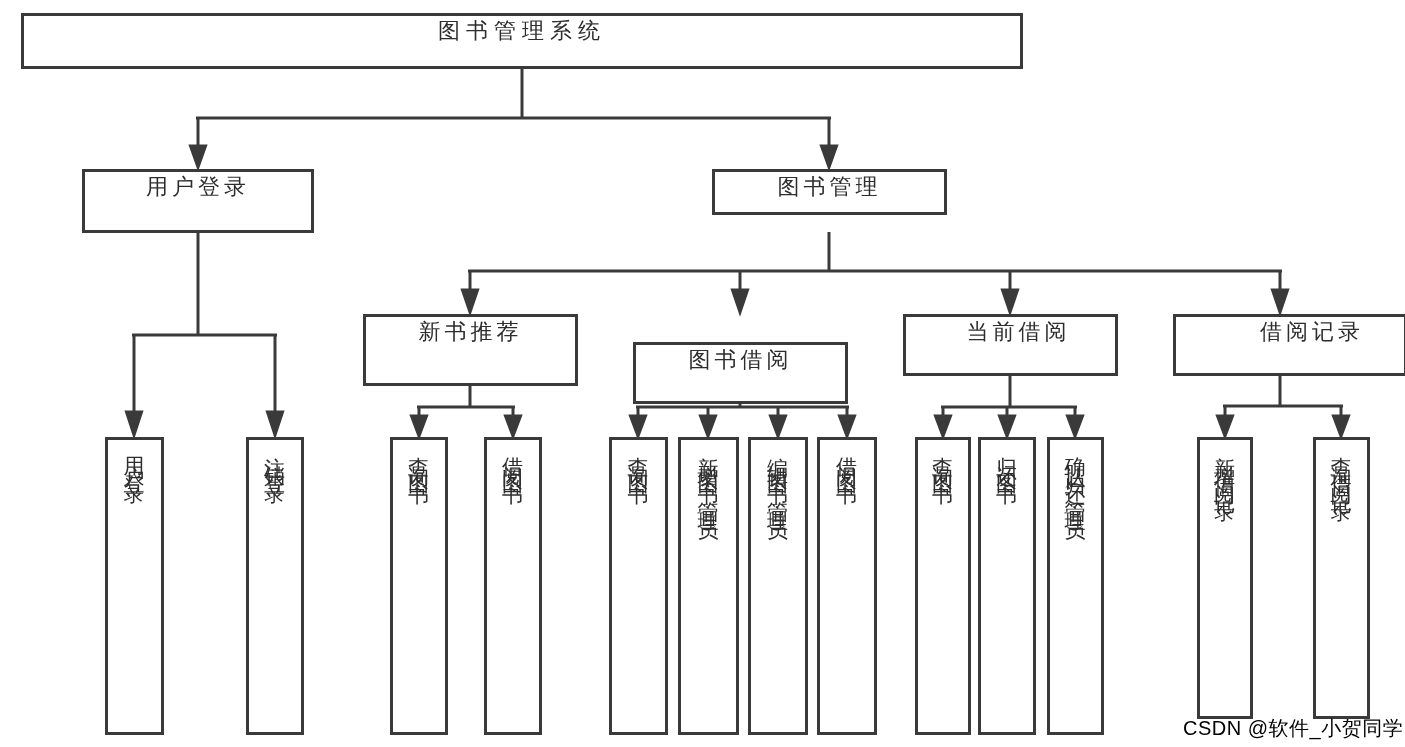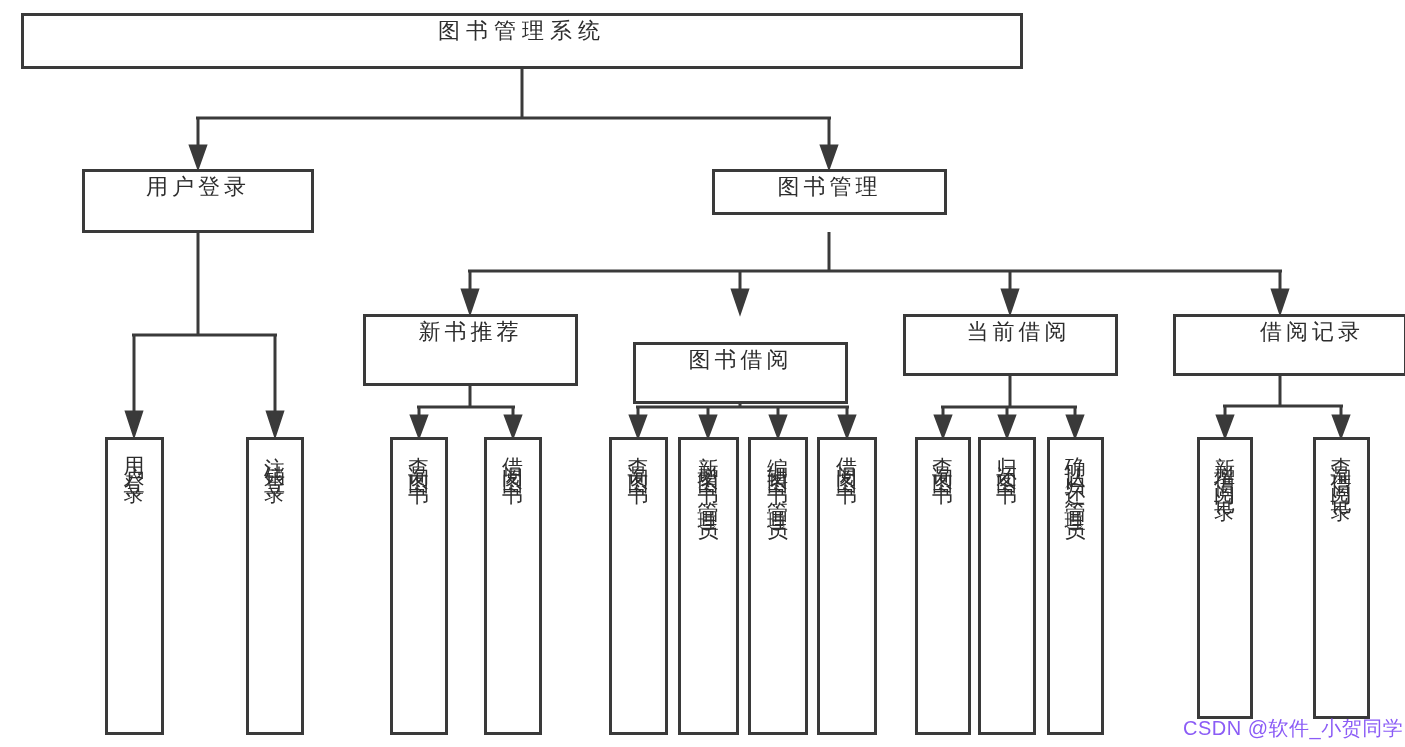--- a/index.html
+++ b/index.html
@@ -15,21 +15,21 @@
     color:#2d2d2d;
   }
   .hlabel{font-size:22px;letter-spacing:4px;white-space:nowrap;}
   .title-label{font-size:22px;letter-spacing:6px;}
   .vtext{
     writing-mode:vertical-rl;text-orientation:mixed;
     font-size:21px;letter-spacing:9px;line-height:1;white-space:nowrap;
   }
   .watermark{
     position:absolute;left:1183px;top:715px;font-size:20px;
-    color:#8b5cf6;letter-spacing:0.5px;white-space:nowrap;
+    color:#000000;letter-spacing:0.5px;white-space:nowrap;
   }
 </style>
 </head>
 <body>
 
 <div class="canvas">
 
   <svg class="wires" width="1405" height="747" viewBox="0 0 1405 747" stroke="#3a3a3a" stroke-width="3" fill="#3a3a3a">
 
     <line x1="522" y1="69" x2="522" y2="118"></line>

